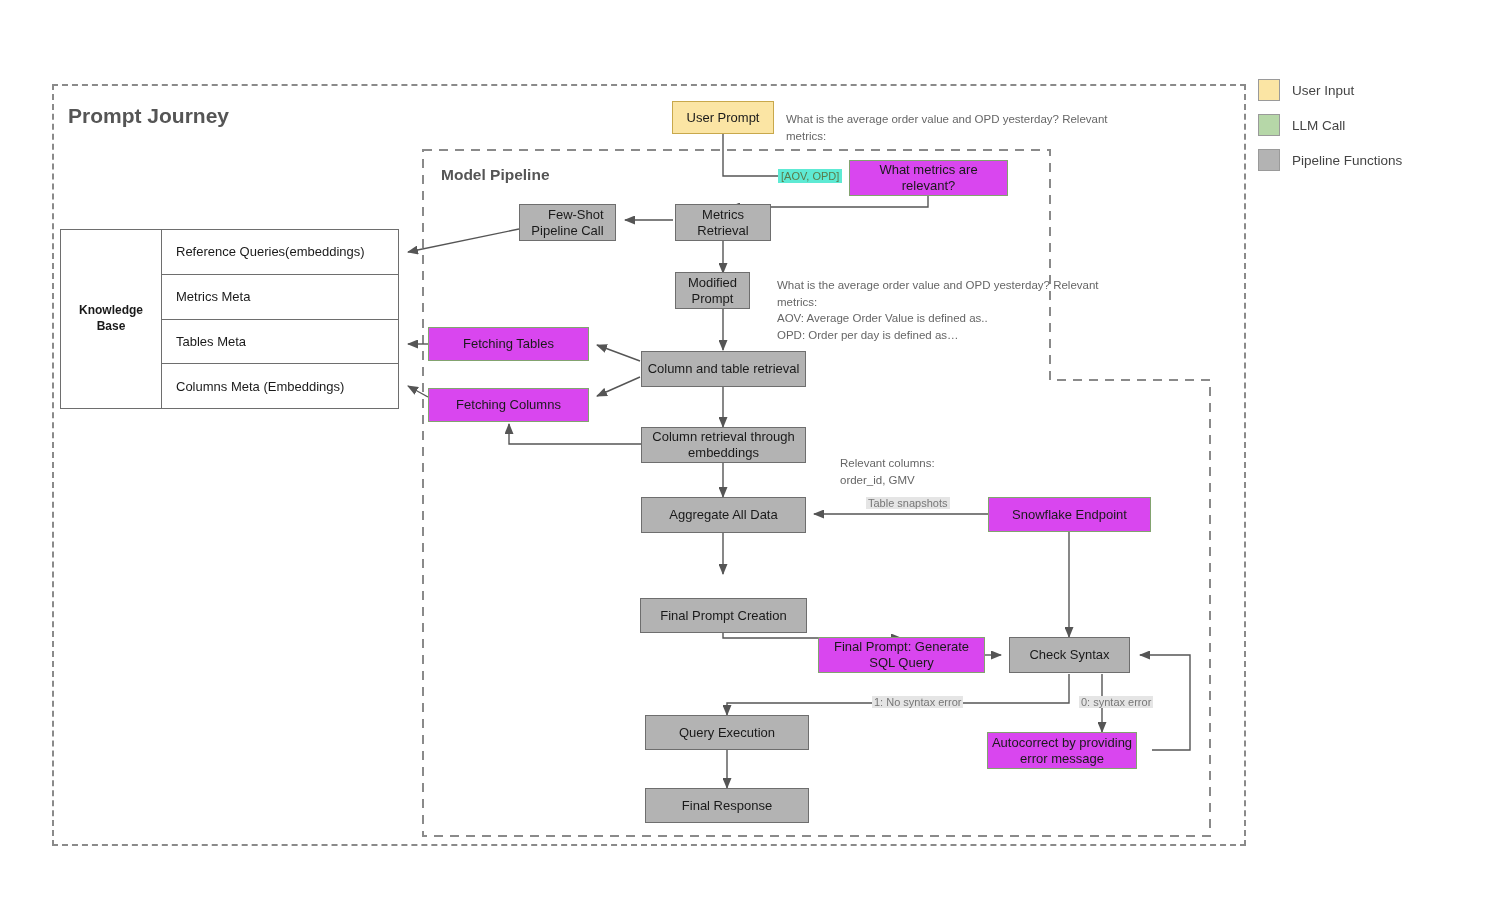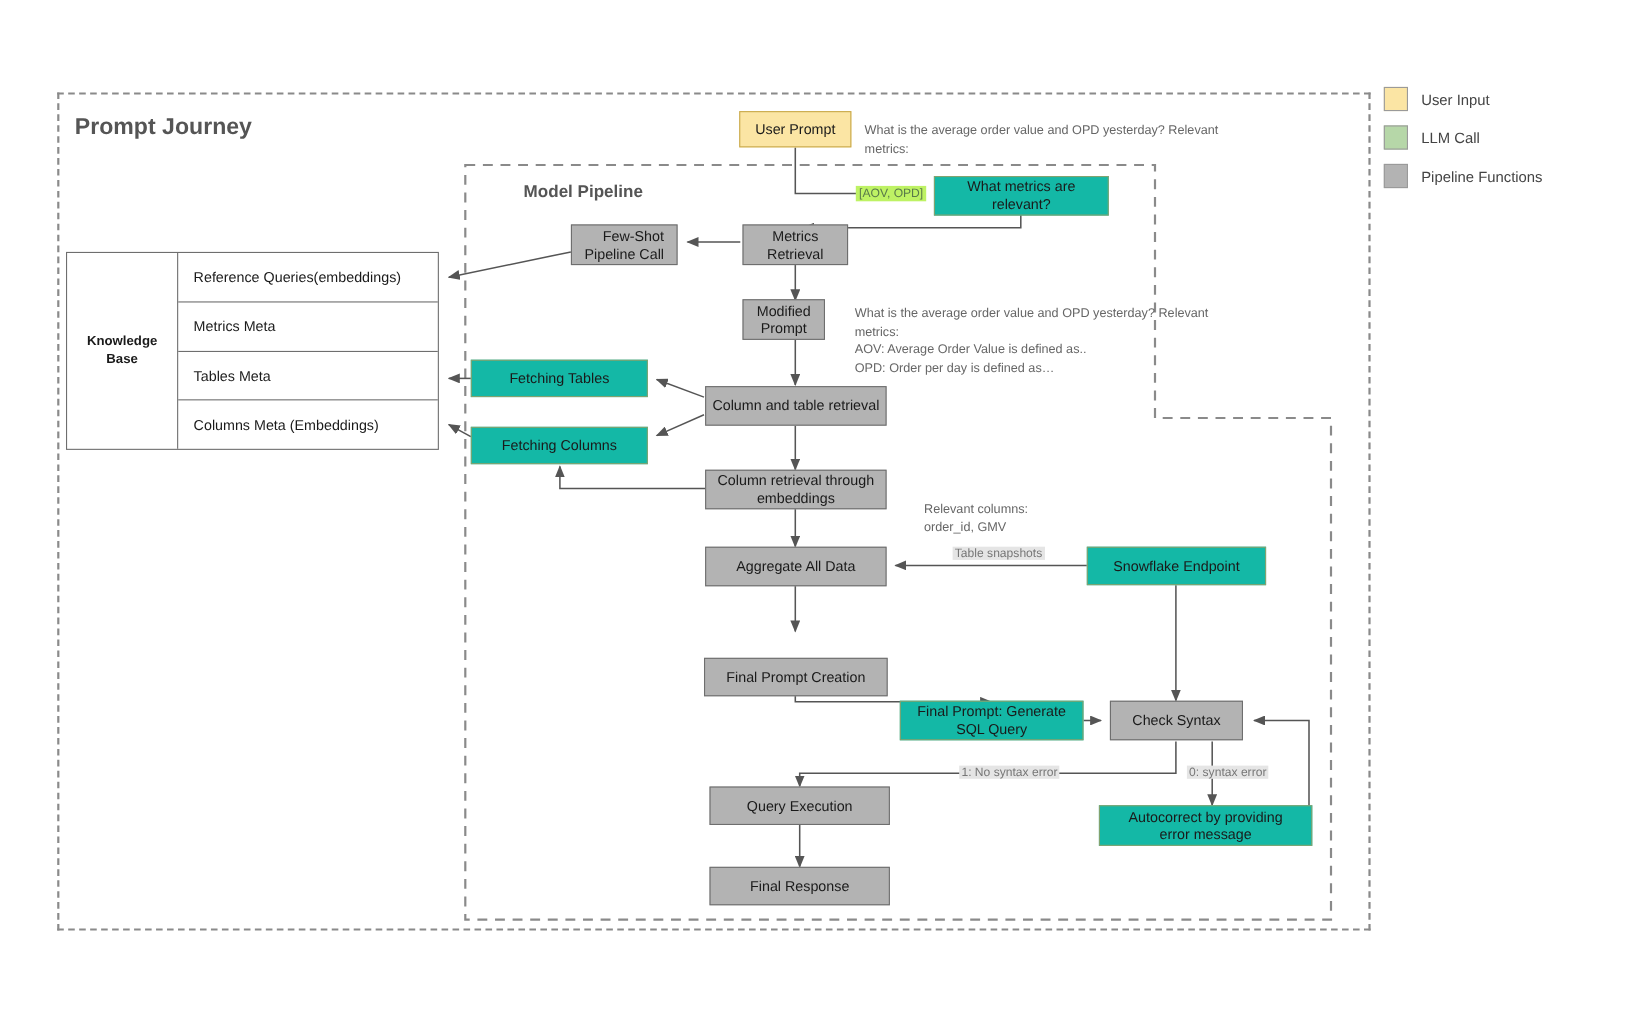--- a/index.html
+++ b/index.html
@@ -5,30 +5,30 @@
   html,body{margin:0;padding:0;background:#ffffff;}
   body{width:1488px;height:922px;position:relative;overflow:hidden;
        font-family:"Liberation Sans","DejaVu Sans",sans-serif;color:#333;}
   #canvas{position:absolute;left:0;top:0;width:1488px;height:922px;}
   svg.layer{position:absolute;left:0;top:0;width:1488px;height:922px;pointer-events:none;}
 
   .node{position:absolute;box-sizing:border-box;display:flex;align-items:center;
         justify-content:center;text-align:center;line-height:1.22;
         font-size:13px;color:#1a1a1a;border:1px solid #7a7a7a;z-index:3;}
   .n-grey{background:#b3b3b3;border-color:#6e6e6e;}
-  .n-green{background:#14b8a6;border-color:#82a36f;}
+  .n-green{background:#d946ef;border-color:#82a36f;}
   .n-yellow{background:#fbe5a4;border-color:#c8a84b;}
 
   .container{position:absolute;box-sizing:border-box;border:2px dashed #8a8a8a;z-index:1;}
   .ctitle{position:absolute;font-weight:bold;color:#555;z-index:2;}
 
   .note{position:absolute;font-size:11.5px;color:#666;line-height:1.45;z-index:3;
         white-space:pre-line;}
   .edge-label{position:absolute;font-size:11px;color:#777;z-index:4;background:#e5e5e5;padding:0 2px;}
-  .chip{position:absolute;font-size:11px;color:#5a7a4a;background:#bef264;
+  .chip{position:absolute;font-size:11px;color:#5a7a4a;background:#5eead4;
         padding:1px 3px;z-index:4;}
 
   
   #kb{position:absolute;left:60px;top:229px;width:339px;height:180px;
       border:1px solid #6e6e6e;background:#fff;display:flex;z-index:3;box-sizing:border-box;}
   #kb-label{width:101px;border-right:1px solid #6e6e6e;display:flex;align-items:center;
             justify-content:center;text-align:center;font-size:12px;font-weight:bold;
             color:#1a1a1a;line-height:1.3;box-sizing:border-box;}
   #kb-rows{flex:1;display:flex;flex-direction:column;}
   .kb-row{flex:1;display:flex;align-items:center;padding-left:14px;font-size:13px;
@@ -45,21 +45,21 @@
 <body>
 
 <div id="canvas">
 
   <div class="container" id="outer-container" style="left:52px;top:84px;width:1194px;height:762px;"></div>
   <div class="ctitle" id="outer-title" style="left:68px;top:104px;font-size:21px;">Prompt Journey</div>
 
   <svg class="layer" id="inner-shape">
     <path d="M 423,150 L 1050,150 L 1050,380 L 1210,380 L 1210,836 L 423,836 Z" fill="none" stroke="#8a8a8a" stroke-width="2" stroke-dasharray="9,7"></path>
   </svg>
-  <div class="ctitle" id="inner-title" style="left:441px;top:166px;font-size:15.5px;margin-left:35px;">Model Pipeline</div>
+  <div class="ctitle" id="inner-title" style="left:441px;top:166px;font-size:15.5px;">Model Pipeline</div>
 
   <svg class="layer">
     <defs>
       <marker id="ah" markerWidth="11" markerHeight="9" refX="10" refY="4.5" orient="auto" markerUnits="userSpaceOnUse">
         <path d="M0,0 L11,4.5 L0,9 Z" fill="#555"></path>
       </marker>
     </defs>
     <g stroke="#555" stroke-width="1.4" fill="none" marker-end="url(#ah)">
 
       <path d="M 723,134 L 723,176 L 841,176"></path>
@@ -146,21 +146,21 @@
 
   <div class="node n-green" style="left:988px;top:497px;width:163px;height:35px;">Snowflake Endpoint</div>
 
   <div class="node n-grey" style="left:640px;top:574px;width:167px;height:35px;margin-top:24px;">Final Prompt Creation</div>
 
   <div class="node n-green" style="left:818px;top:637px;width:167px;height:36px;white-space:pre-line;">Final Prompt: Generate
 SQL Query</div>
 
   <div class="node n-grey" style="left:1009px;top:637px;width:121px;height:36px;">Check Syntax</div>
 
-  <div class="node n-green" style="left:987px;top:732px;width:194px;height:37px;white-space:pre-line;margin-left:12px;">Autocorrect by providing
+  <div class="node n-green" style="left:987px;top:732px;width:150px;height:37px;white-space:pre-line;">Autocorrect by providing
 error message</div>
 
   <div class="node n-grey" style="left:645px;top:715px;width:164px;height:35px;">Query Execution</div>
 
   <div class="node n-grey" style="left:645px;top:788px;width:164px;height:35px;">Final Response</div>
 
   <div class="note" style="left:786px;top:111px;width:330px;">What is the average order value and OPD yesterday? Relevant metrics:</div>
 
   <div class="note" style="left:777px;top:277px;width:330px;">What is the average order value and OPD yesterday? Relevant metrics:
 AOV: Average Order Value is defined as..

